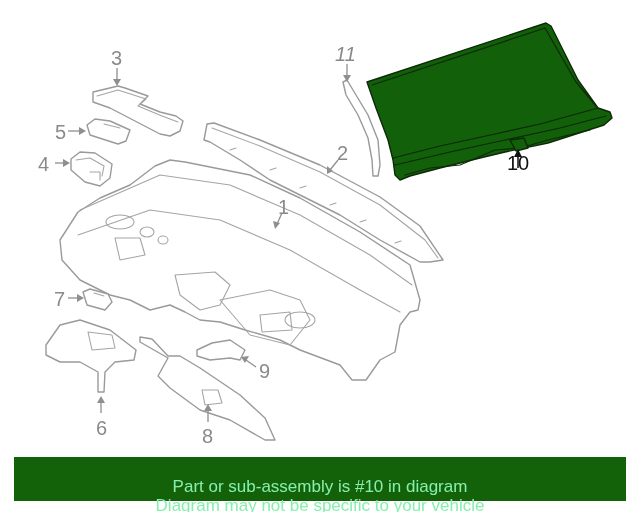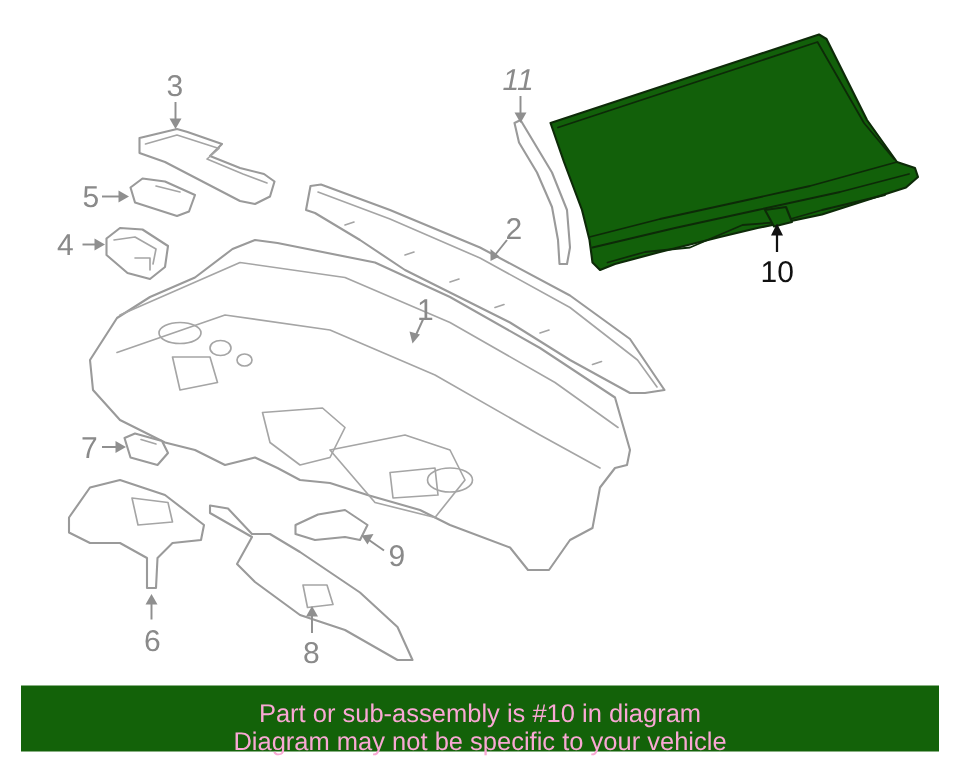--- a/index.html
+++ b/index.html
@@ -8,21 +8,21 @@
   .part { fill: #ffffff; stroke: #9a9a9a; stroke-width: 1.4; stroke-linejoin: round; stroke-linecap: round; }
   .part-thin { fill: none; stroke: #a5a5a5; stroke-width: 1.1; stroke-linejoin: round; stroke-linecap: round; }
   .hl { fill: #12600a; stroke: #0d2a08; stroke-width: 1.4; stroke-linejoin: round; }
   .hl-line { fill: none; stroke: #0d2a08; stroke-width: 1.2; stroke-linejoin: round; stroke-linecap: round; }
   .arrow { stroke: #8f8f8f; stroke-width: 1.3; fill: none; }
   .arrow-head { fill: #8f8f8f; }
   .arrow-dark { stroke: #111; stroke-width: 1.5; fill: none; }
   .arrow-head-dark { fill: #111; }
   .callout { position: absolute; font-size: 20px; color: #8a8a8a; line-height: 1; }
   .callout.active { color: #111111; }
-  #banner { position: absolute; left: 14px; top: 457px; width: 612px; height: 44px; background: #136209; color: #f9a8d4; text-align: center; font-size: 17px; line-height: 19px; padding-top: 9px; box-sizing: border-box; }
+  #banner { position: absolute; left: 14px; top: 457px; width: 612px; height: 44px; background: #136209; color: #86efac; text-align: center; font-size: 17px; line-height: 19px; padding-top: 20px; box-sizing: border-box; }
   #banner div { white-space: nowrap; }
 </style>
 </head>
 <body>
 
 <svg id="diagram" viewBox="0 0 640 455" xmlns="http://www.w3.org/2000/svg">
 
   <g>
     <path class="part" d="M93,92 L118,86 L125,88 L148,96 L140,104 L160,112 L176,116 L183,121 L180,131 L170,136 L160,134 L110,108 L93,102 Z"></path>
     <path class="part-thin" d="M97,96 L118,90 L146,99 L138,106 L162,116 L178,122"></path>
@@ -118,19 +118,19 @@
 
 <span class="callout" style="left:278px;top:197px;">1</span>
 <span class="callout" style="left:337px;top:143px;">2</span>
 <span class="callout" style="left:111px;top:48px;">3</span>
 <span class="callout" style="left:38px;top:154px;">4</span>
 <span class="callout" style="left:55px;top:122px;">5</span>
 <span class="callout" style="left:96px;top:418px;">6</span>
 <span class="callout" style="left:54px;top:289px;">7</span>
 <span class="callout" style="left:202px;top:426px;">8</span>
 <span class="callout" style="left:259px;top:361px;">9</span>
-<span class="callout active" style="left:507px;top:172px;">10</span>
+<span class="callout active" style="left:507px;top:153px;">10</span>
 <span class="callout" style="left:335px;top:44px;font-style:italic;">11</span>
 
 <div id="banner">
   <div>Part or sub-assembly is #10 in diagram</div>
   <div>Diagram may not be specific to your vehicle</div>
 </div>
 
 </body></html>

